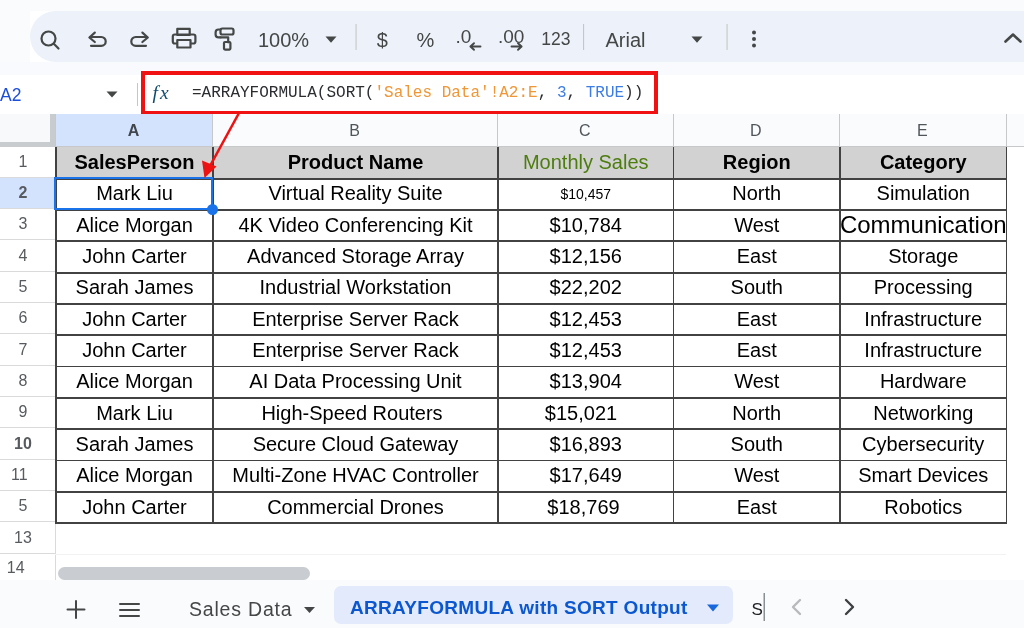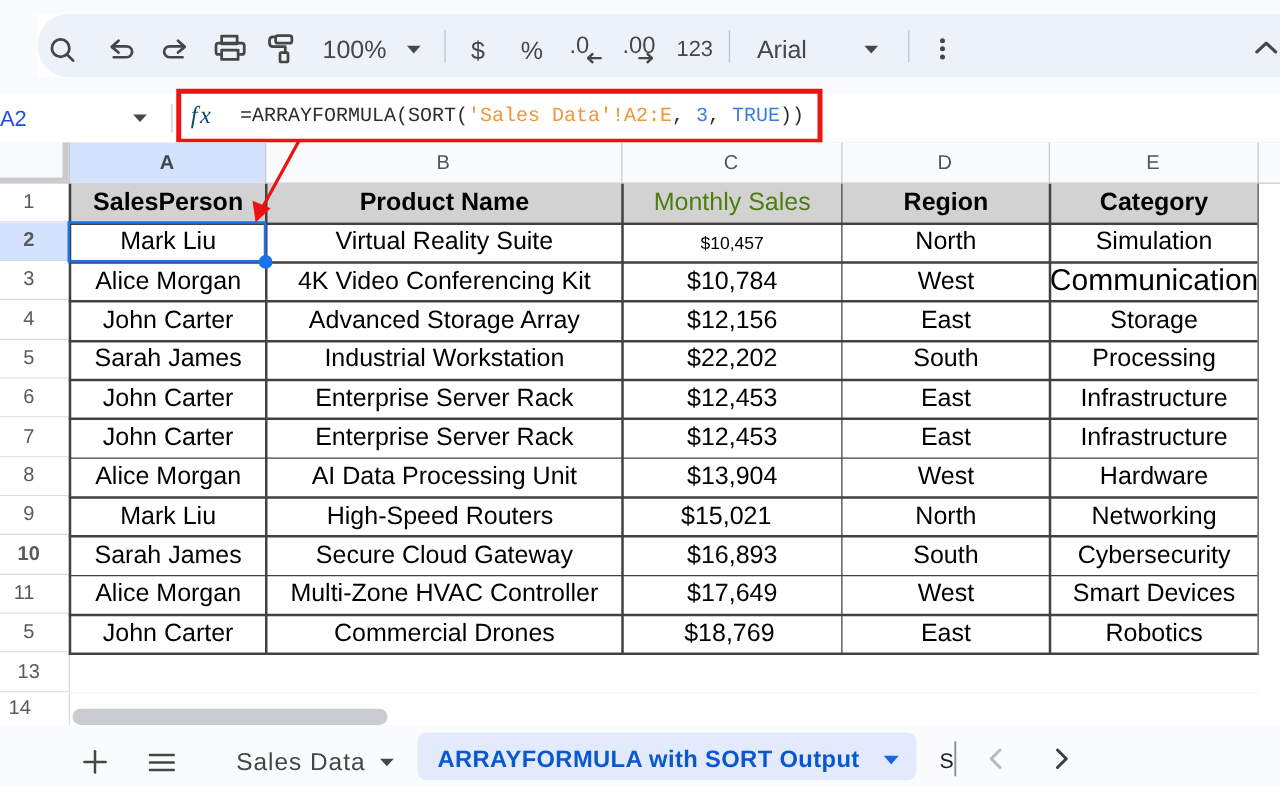--- a/index.html
+++ b/index.html
@@ -81,21 +81,21 @@
 <div class="abs" style="left:0;top:240.49px;width:54.5px;height:31.33px;background:#fff;border-bottom:1px solid #d8dadc;box-sizing:border-box;display:flex;align-items:center;justify-content:center;padding-right:8.5px;font-size:16px;color:#575b5f;font-weight:normal">4</div>
 <div class="abs" style="left:0;top:271.82px;width:54.5px;height:31.33px;background:#fff;border-bottom:1px solid #d8dadc;box-sizing:border-box;display:flex;align-items:center;justify-content:center;padding-right:8.5px;font-size:16px;color:#575b5f;font-weight:normal">5</div>
 <div class="abs" style="left:0;top:303.15px;width:54.5px;height:31.33px;background:#fff;border-bottom:1px solid #d8dadc;box-sizing:border-box;display:flex;align-items:center;justify-content:center;padding-right:8.5px;font-size:16px;color:#575b5f;font-weight:normal">6</div>
 <div class="abs" style="left:0;top:334.48px;width:54.5px;height:31.33px;background:#fff;border-bottom:1px solid #d8dadc;box-sizing:border-box;display:flex;align-items:center;justify-content:center;padding-right:8.5px;font-size:16px;color:#575b5f;font-weight:normal">7</div>
 <div class="abs" style="left:0;top:365.81px;width:54.5px;height:31.33px;background:#fff;border-bottom:1px solid #d8dadc;box-sizing:border-box;display:flex;align-items:center;justify-content:center;padding-right:8.5px;font-size:16px;color:#575b5f;font-weight:normal">8</div>
 <div class="abs" style="left:0;top:397.14px;width:54.5px;height:31.33px;background:#fff;border-bottom:1px solid #d8dadc;box-sizing:border-box;display:flex;align-items:center;justify-content:center;padding-right:8.5px;font-size:16px;color:#575b5f;font-weight:normal">9</div>
 <div class="abs" style="left:0;top:428.46999999999997px;width:54.5px;height:31.33px;background:#fff;border-bottom:1px solid #d8dadc;box-sizing:border-box;display:flex;align-items:center;justify-content:center;padding-right:8.5px;font-size:16px;color:#575b5f;font-weight:bold">10</div>
 <div class="abs" style="left:0;top:459.79999999999995px;width:54.5px;height:31.33px;background:#fff;border-bottom:1px solid #d8dadc;box-sizing:border-box;display:flex;align-items:center;justify-content:center;padding-right:16px;font-size:16px;color:#575b5f;font-weight:normal">11</div>
 <div class="abs" style="left:0;top:491.13px;width:54.5px;height:31.33px;background:#fff;border-bottom:1px solid #d8dadc;box-sizing:border-box;display:flex;align-items:center;justify-content:center;padding-right:8.5px;font-size:16px;color:#575b5f;font-weight:normal">5</div>
 <div class="abs" style="left:0;top:522.46px;width:54.5px;height:31.33px;background:#fff;border-bottom:1px solid #d8dadc;box-sizing:border-box;display:flex;align-items:center;justify-content:center;padding-right:8.5px;font-size:16px;color:#575b5f;font-weight:normal">13</div>
-<div class="abs" style="left:0;top:553.79px;width:54.5px;height:31.33px;background:#fff;border-bottom:5px solid #0ea5e9;box-sizing:border-box;display:flex;align-items:center;justify-content:center;padding-right:23px;font-size:16px;color:#575b5f;font-weight:normal">14</div>
+<div class="abs" style="left:0;top:553.79px;width:54.5px;height:31.33px;background:#fff;border-bottom:3px solid #0ea5e9;box-sizing:border-box;display:flex;align-items:center;justify-content:center;padding-right:23px;font-size:16px;color:#575b5f;font-weight:normal">14</div>
 <div class="abs" style="left:54.5px;top:146.5px;width:1px;height:433px;background:#d8dadc"></div>
 <div class="abs" style="left:55px;top:553.79px;width:951px;height:1px;background:#f1f2f4"></div>
 <div class="abs" style="left:55px;top:146.5px;width:950.5px;height:31.33px;background:#d2d2d2"></div>
 <div class="abs ctr" style="left:56px;top:149.665px;width:157px;height:26px;font-weight:bold;font-size:20px;color:#000">SalesPerson</div>
 <div class="abs ctr" style="left:213px;top:149.665px;width:285px;height:26px;font-weight:bold;font-size:20px;color:#000">Product Name</div>
 <div class="abs ctr" style="left:498px;top:149.665px;width:175.5px;height:26px;font-weight:normal;font-size:20px;color:#4d7c0f">Monthly Sales</div>
 <div class="abs ctr" style="left:673.5px;top:149.665px;width:166.5px;height:26px;font-weight:bold;font-size:20px;color:#000">Region</div>
 <div class="abs ctr" style="left:840px;top:149.665px;width:166.5px;height:26px;font-weight:bold;font-size:20px;color:#000">Category</div>
 <div class="abs ctr" style="left:56px;top:180.99499999999998px;width:157px;height:26px;font-size:20px;color:#000">Mark Liu</div>
 <div class="abs ctr" style="left:213px;top:180.99499999999998px;width:285px;height:26px;font-size:20px;color:#000">Virtual Reality Suite</div>

